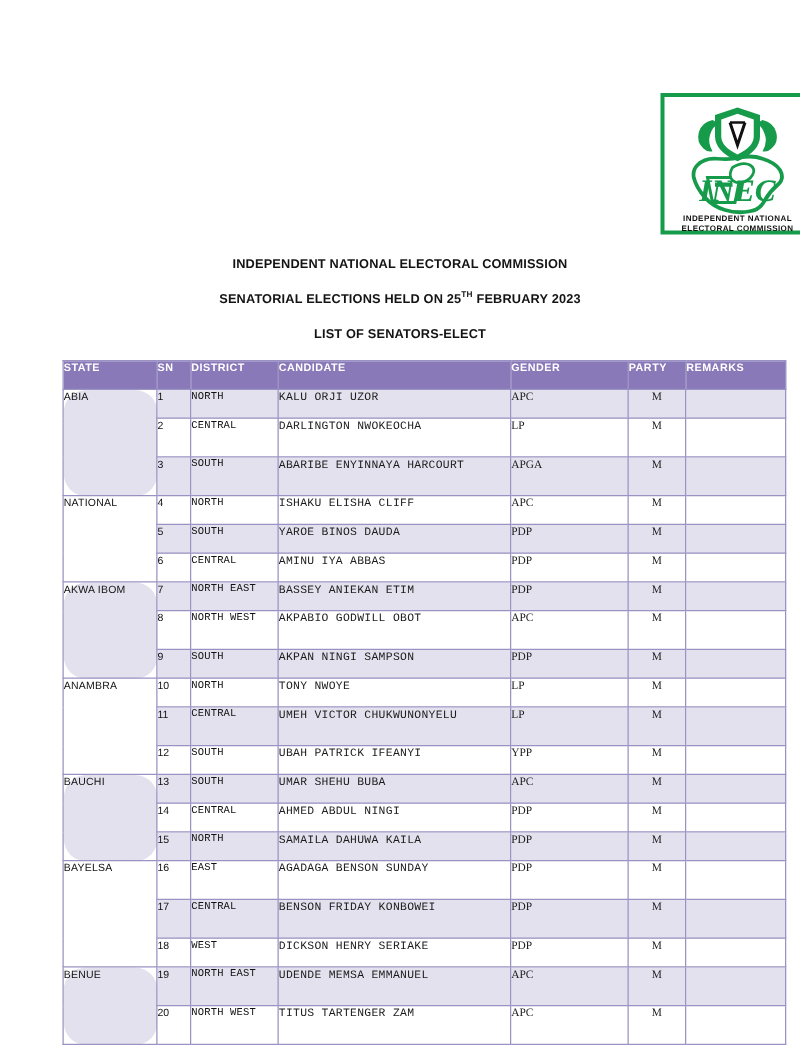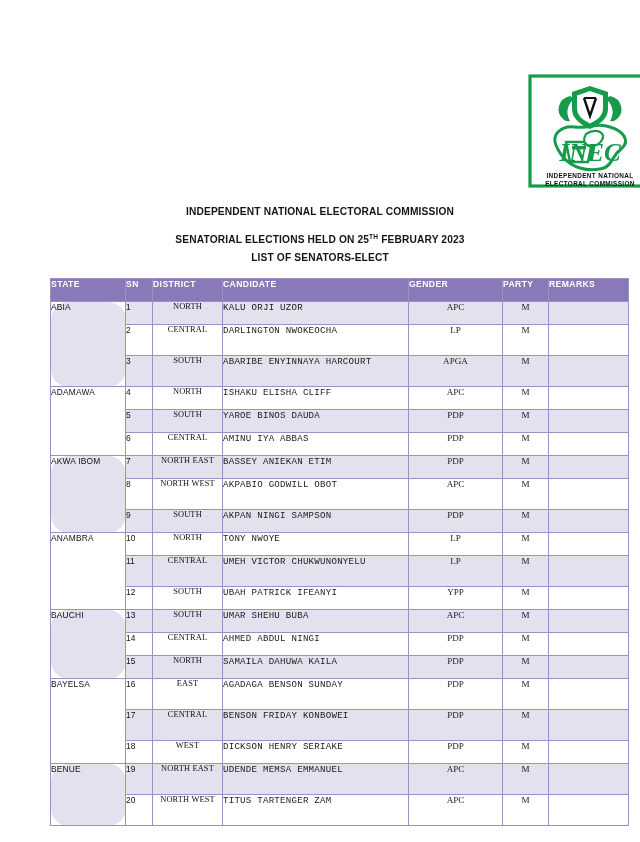--- a/index.html
+++ b/index.html
@@ -50,21 +50,21 @@
     margin-top: 14px;
   }
   .title-line {
     font-size: 10.2px;
     font-weight: bold;
     letter-spacing: 0.15px;
     line-height: 15px;
     color: #141414;
   }
   .title-gap-1 { margin-top: 13px; }
-  .title-gap-2 { margin-top: 3px; }
+  .title-gap-2 { margin-top: 13px; }
   .title-line sup {
     font-size: 6.6px;
     vertical-align: super;
     line-height: 0;
   }
 
   
   .table-wrap {
     margin: 13px auto 0 auto;
     width: 540px;
@@ -121,39 +121,37 @@
     border-radius: 18px;
   }
   td.sn-cell {
     font-family: "Liberation Sans", sans-serif;
     font-size: 8.4px;
     text-align: left;
     padding: 5px 0 0 6px;
     color: #111111;
   }
   td.district-cell {
-    font-family: Liberation Serif, serif;
+    font-family: Liberation Mono, monospace;
     font-size: 8.4px;
     letter-spacing: 0.15px;
     padding: 5px 2px 0 6px;
     color: #111111;
-    text-align: center;
   }
   td.cand-cell {
     font-family: Liberation Mono, monospace;
     font-size: 9.1px;
     letter-spacing: 0.25px;
     padding: 4px 4px 0 6px;
     color: #1a1a1a;
     line-height: 11px;
   }
   td.gender-cell {
     font-family: "Liberation Serif", serif;
     font-size: 9.1px;
-    text-align: center;
     padding: 4px 0 0 0;
     color: #1a1a1a;
   }
   td.party-cell {
     font-family: "Liberation Serif", serif;
     font-size: 9.1px;
     text-align: center;
     padding: 4px 0 0 0;
     color: #1a1a1a;
   }
@@ -245,21 +243,21 @@
         </tr>
         <tr class="shade">
           <td class="sn-cell tall">3</td>
           <td class="district-cell tall">SOUTH</td>
           <td class="cand-cell tall">ABARIBE ENYINNAYA HARCOURT</td>
           <td class="gender-cell tall">APGA</td>
           <td class="party-cell tall">M</td>
           <td class="remarks-cell tall"></td>
         </tr>
         <tr class="plain">
-          <td class="state-cell" rowspan="3">ADAMAWA</td>
+          <td class="state-cell" rowspan="3">NATIONAL</td>
           <td class="sn-cell">4</td>
           <td class="district-cell">NORTH</td>
           <td class="cand-cell">ISHAKU ELISHA CLIFF</td>
           <td class="gender-cell">APC</td>
           <td class="party-cell">M</td>
           <td class="remarks-cell"></td>
         </tr>
         <tr class="shade">
           <td class="sn-cell">5</td>
           <td class="district-cell">SOUTH</td>

